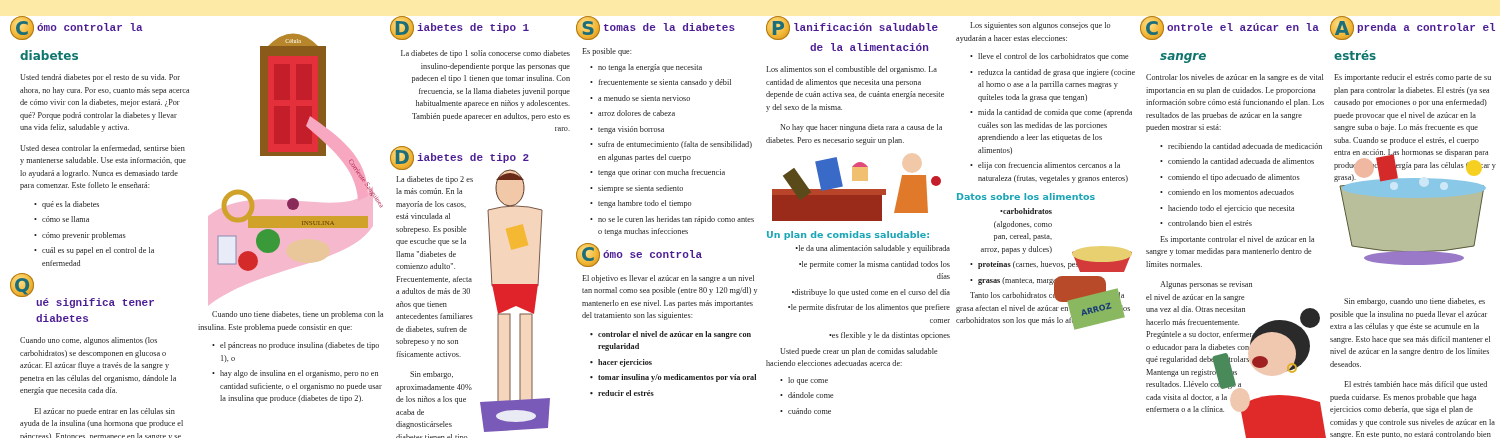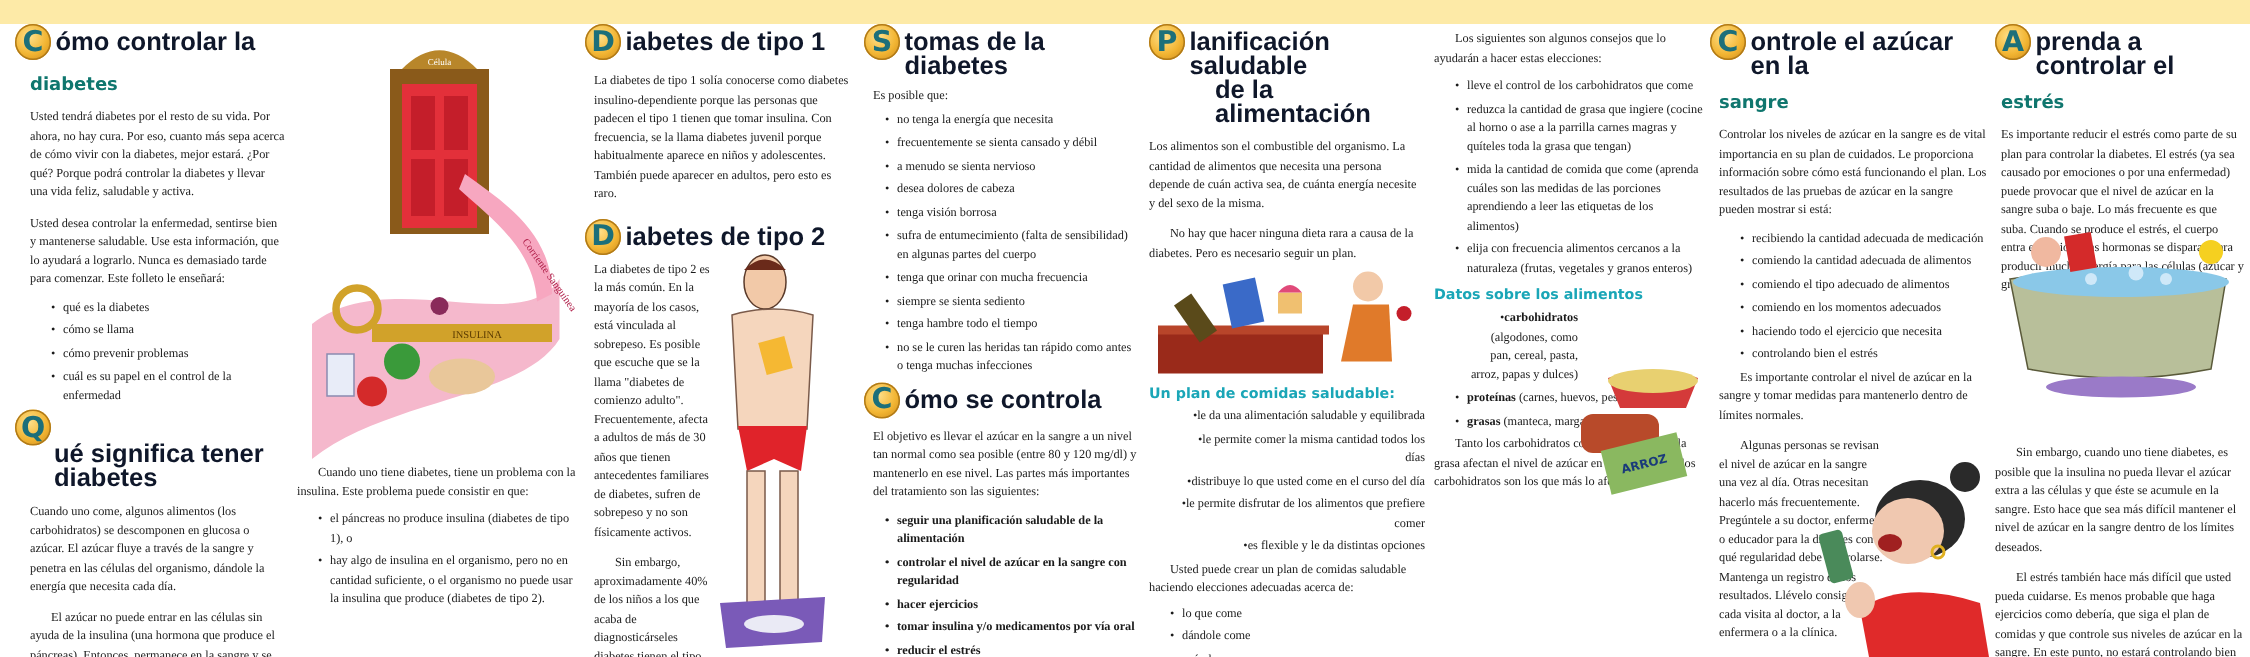--- a/index.html
+++ b/index.html
@@ -6,21 +6,21 @@
   html, body { width: 1500px; height: 438px; overflow: hidden; background: #ffffff; }
   body { font-family: "Liberation Serif", serif; color: #1a1a1a; position: relative; }
   .topband { position: absolute; left: 0; top: 0; width: 1500px; height: 16px; background: #fdeaa7; }
   .col { position: absolute; top: 16px; height: 422px; overflow: hidden; }
   .head { display: flex; align-items: flex-start; margin-top: 0; }
   .dropcap { width: 24px; height: 24px; border-radius: 50%; flex: 0 0 24px;
     background: radial-gradient(circle at 40% 35%, #ffe08a 0%, #f2b533 55%, #c98516 100%);
     display: flex; align-items: center; justify-content: center;
     font-family: "DejaVu Sans", sans-serif; font-weight: bold; font-size: 19px; color: #1c6f7a;
     box-shadow: 0 0 0 1px #b07a18 inset; line-height: 1; }
-  .htitle { font-family: Liberation Sans, sans-serif; font-weight: bold; font-size: 17px; color: #0f172a;
+  .htitle { font-family: Liberation Mono, monospace; font-weight: bold; font-size: 11px; color: #4c1d95;
     line-height: 16px; margin-left: 3px; margin-top: 4px; }
   .htitle2 { font-family: "DejaVu Sans", sans-serif; font-weight: bold; font-size: 12px; color: #0f766e;
     line-height: 16px; margin-top: 8px; }
   p.t { font-size: 8.2px; line-height: 12.5px; margin-top: 8px; }
   p.ind { text-indent: 14px; }
   ul.b { list-style: none; margin-top: 6px; }
   ul.b li { font-size: 8.2px; line-height: 12.5px; padding-left: 22px; text-indent: -8px; margin-bottom: 3px; }
   ul.b li::before { content: "•"; display: inline-block; width: 8px; text-indent: 0; }
   ul.bold li { font-weight: bold; }
   .subhead { font-family: "DejaVu Sans", sans-serif; font-weight: bold; font-size: 9.5px; color: #1aa6b7; margin-top: 6px; }
@@ -86,21 +86,21 @@
       <li>hay algo de insulina en el organismo, pero no en cantidad suficiente, o el organismo no puede usar la insulina que produce (diabetes de tipo 2).</li>
     </ul>
   </div>
 </div>
 
 <div class="col" style="left:390px; width:180px;">
   <div class="head">
     <div class="dropcap">D</div>
     <div class="htitle">iabetes de tipo 1</div>
   </div>
-  <p class="t" style="padding-left:6px;">La diabetes de tipo 1 solía conocerse como diabetes insulino-dependiente porque las personas que padecen el tipo 1 tienen que tomar insulina. Con frecuencia, se la llama diabetes juvenil porque habitualmente aparece en niños y adolescentes. También puede aparecer en adultos, pero esto es raro.</p>
+  <p class="t" style="padding-left:6px;text-align:right;">La diabetes de tipo 1 solía conocerse como diabetes insulino-dependiente porque las personas que padecen el tipo 1 tienen que tomar insulina. Con frecuencia, se la llama diabetes juvenil porque habitualmente aparece en niños y adolescentes. También puede aparecer en adultos, pero esto es raro.</p>
   <div class="head" style="margin-top:10px;">
     <div class="dropcap">D</div>
     <div class="htitle">iabetes de tipo 2</div>
   </div>
   <div style="width:84px; padding-left:6px;">
     <p class="t" style="margin-top:4px;">La diabetes de tipo 2 es la más común. En la mayoría de los casos, está vinculada al sobrepeso. Es posible que escuche que se la llama "diabetes de comienzo adulto". Frecuentemente, afecta a adultos de más de 30 años que tienen antecedentes familiares de diabetes, sufren de sobrepeso y no son físicamente activos.</p>
     <p class="t ind">Sin embargo, aproximadamente 40% de los niños a los que acaba de diagnosticárseles diabetes tienen el tipo 2. Esto puede deberse a que los niños de hoy en día tienen más sobrepeso y son menos activos.</p>
   </div>
   <svg class="art" style="left:86px; top:150px;" width="80" height="270" viewBox="0 0 80 270">
     <ellipse cx="34" cy="22" rx="14" ry="18" fill="#f2c9a8" stroke="#5a3a2a"></ellipse>
@@ -118,35 +118,34 @@
 <div class="col" style="left:576px; width:184px;">
   <div class="head">
     <div class="dropcap">S</div>
     <div class="htitle">tomas de la diabetes</div>
   </div>
   <p class="t" style="padding-left:6px; margin-top:6px;">Es posible que:</p>
   <ul class="b" style="margin-top:3px;">
     <li>no tenga la energía que necesita</li>
     <li>frecuentemente se sienta cansado y débil</li>
     <li>a menudo se sienta nervioso</li>
-    <li>desea dolores de cabeza</li>
+    <li>arroz dolores de cabeza</li>
     <li>tenga visión borrosa</li>
     <li>sufra de entumecimiento (falta de sensibilidad) en algunas partes del cuerpo</li>
     <li>tenga que orinar con mucha frecuencia</li>
     <li>siempre se sienta sediento</li>
     <li>tenga hambre todo el tiempo</li>
     <li>no se le curen las heridas tan rápido como antes o tenga muchas infecciones</li>
   </ul>
   <div class="head" style="margin-top:4px;">
     <div class="dropcap">C</div>
     <div class="htitle">ómo se controla</div>
   </div>
   <p class="t" style="padding-left:6px; margin-top:6px;">El objetivo es llevar el azúcar en la sangre a un nivel tan normal como sea posible (entre 80 y 120 mg/dl) y mantenerlo en ese nivel. Las partes más importantes del tratamiento son las siguientes:</p>
   <ul class="b bold">
-    <li>seguir una planificación saludable de la alimentación</li>
     <li>controlar el nivel de azúcar en la sangre con regularidad</li>
     <li>hacer ejercicios</li>
     <li>tomar insulina y/o medicamentos por vía oral</li>
     <li>reducir el estrés</li>
   </ul>
 </div>
 
 <div class="col" style="left:766px; width:184px;">
   <div class="head">
     <div class="dropcap">P</div>
@@ -204,21 +203,21 @@
     <li><b>grasas</b><span> (manteca, margarina, aceites)</span></li>
   </ul>
   <p class="t ind" style="margin-top:0;">Tanto los carbohidratos como las proteínas y la grasa afectan el nivel de azúcar en la sangre. Pero los carbohidratos son los que más lo afectan.</p>
 </div>
 
 <div class="col" style="left:1140px; width:186px;">
   <div class="head">
     <div class="dropcap">C</div>
     <div class="htitle">ontrole el azúcar en la</div>
   </div>
-  <div class="htitle2" style="margin-left:6px;">sangre</div>
+  <div class="htitle2" style="margin-left:20px;font-style:italic;">sangre</div>
   <div style="padding-left:6px;">
     <p class="t">Controlar los niveles de azúcar en la sangre es de vital importancia en su plan de cuidados. Le proporciona información sobre cómo está funcionando el plan. Los resultados de las pruebas de azúcar en la sangre pueden mostrar si está:</p>
     <ul class="b">
       <li>recibiendo la cantidad adecuada de medicación</li>
       <li>comiendo la cantidad adecuada de alimentos</li>
       <li>comiendo el tipo adecuado de alimentos</li>
       <li>comiendo en los momentos adecuados</li>
       <li>haciendo todo el ejercicio que necesita</li>
       <li>controlando bien el estrés</li>
     </ul>

